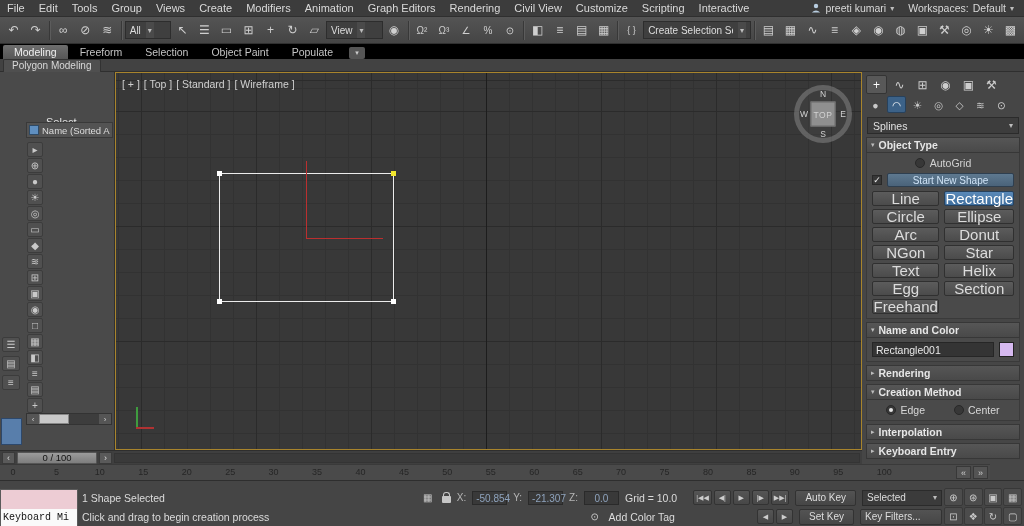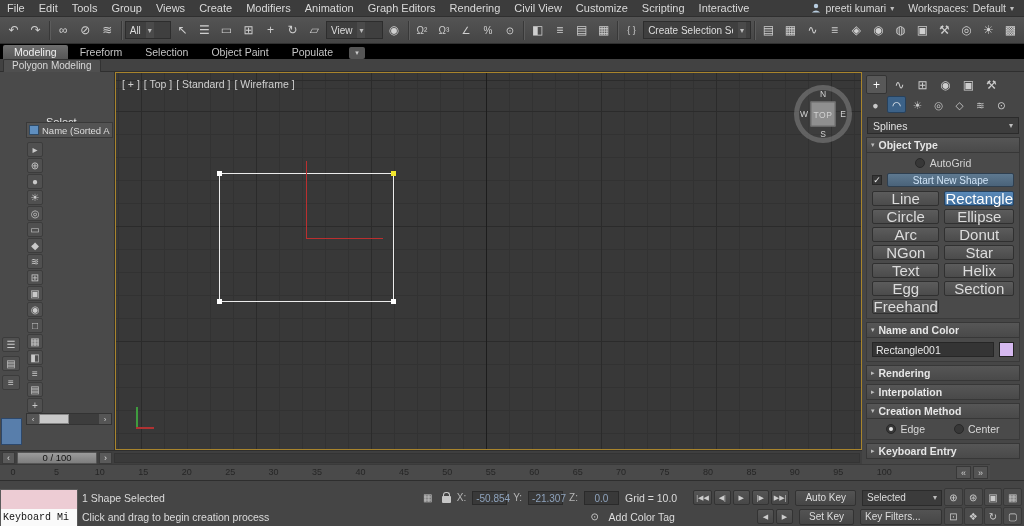--- a/index.html
+++ b/index.html
@@ -412,41 +412,41 @@
 
     <div class="rollout">
       <div class="ro-head">
         <span class="ro-arrow">▸</span>
         <span>Rendering</span>
       </div>
     </div>
 
     <div class="rollout">
       <div class="ro-head">
-        <span class="ro-arrow">▸</span>
-        <span>Interpolation</span>
-      </div>
-    </div>
-
-    <div class="rollout">
-      <div class="ro-head">
         <span class="ro-arrow">▾</span>
         <span>Creation Method</span>
       </div>
       <div class="ro-body">
         <div class="cm-row">
           <span class="cm-opt">
             <span class="radio on"></span>
             <span>Edge</span>
           </span>
           <span class="cm-opt">
             <span class="radio"></span>
             <span>Center</span>
           </span>
         </div>
+      </div>
+    </div>
+
+    <div class="rollout">
+      <div class="ro-head">
+        <span class="ro-arrow">▸</span>
+        <span>Interpolation</span>
       </div>
     </div>
 
     <div class="rollout">
       <div class="ro-head">
         <span class="ro-arrow">▸</span>
         <span>Keyboard Entry</span>
       </div>
     </div>
 

